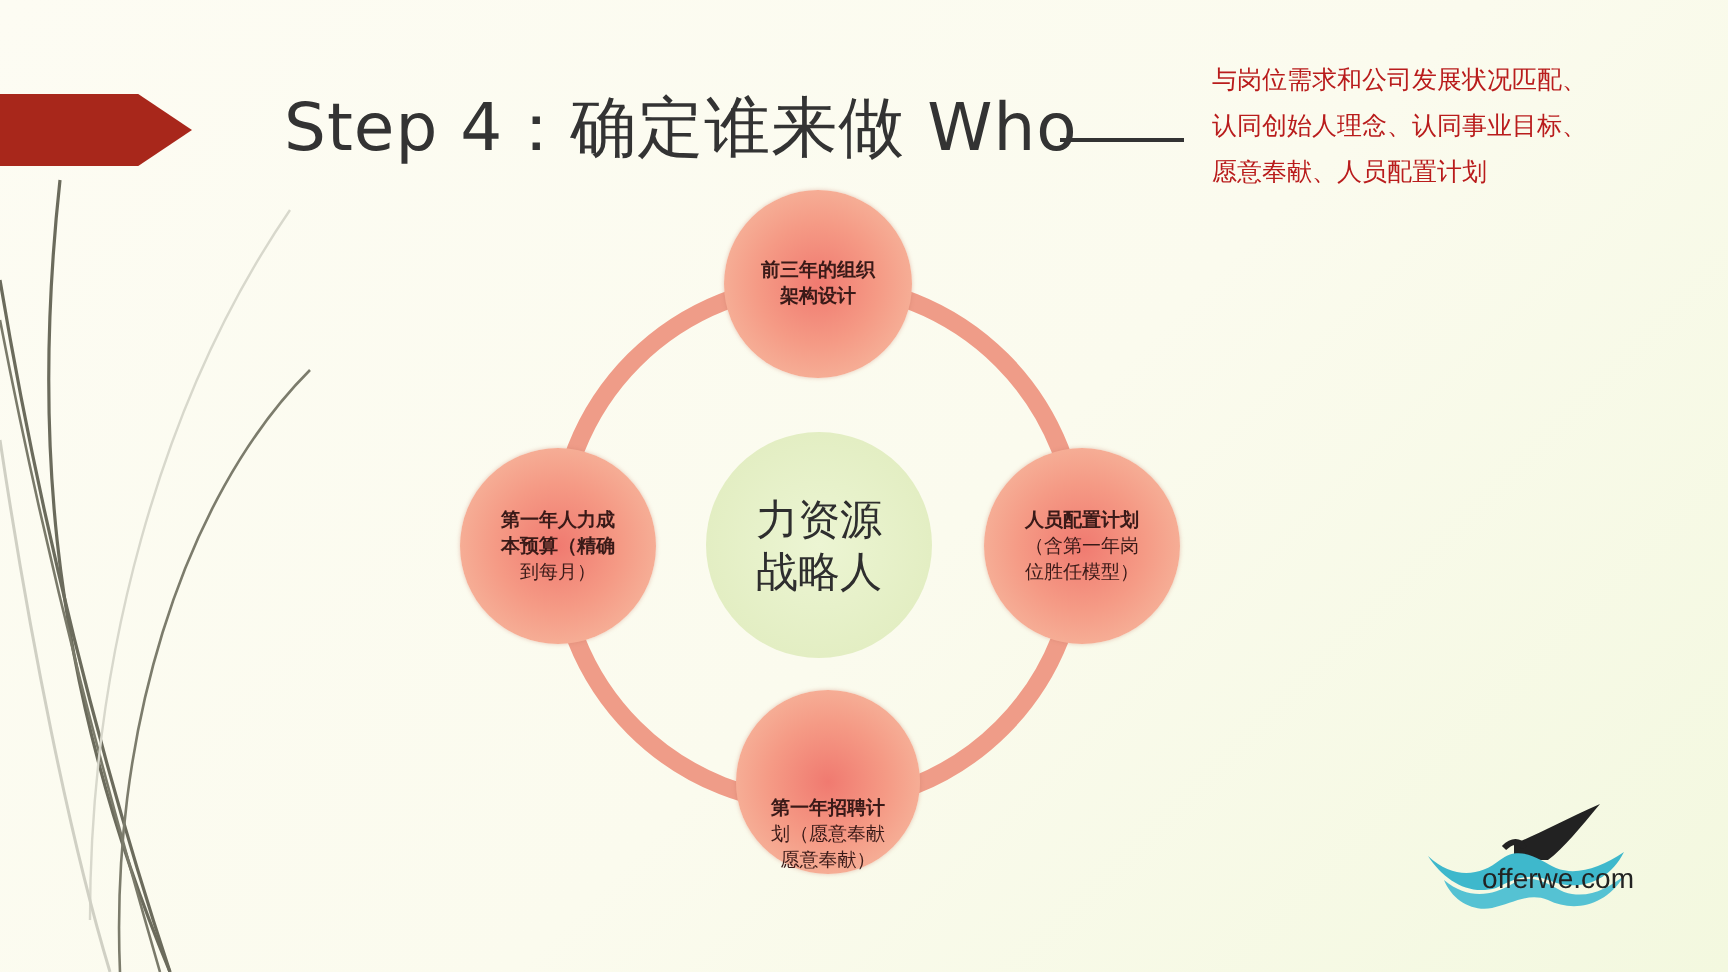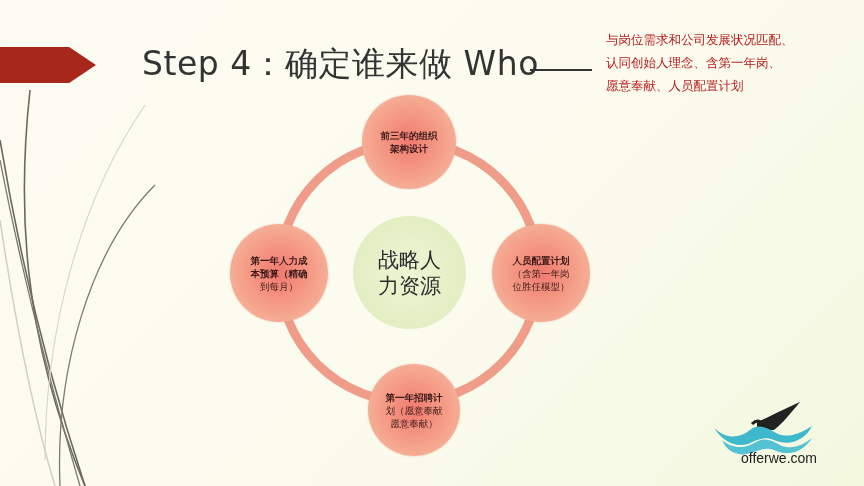--- a/index.html
+++ b/index.html
@@ -35,21 +35,21 @@
   }
   .node-text { font-size:9.5px; font-weight:bold; color:#3a1a18; line-height:13px; }
   .node-sub { font-weight:normal; }
   .center {
     position:absolute; left:353px; top:216px; width:113px; height:113px; border-radius:50%;
     background: radial-gradient(circle, #ecf5d3 0%, #e3eec3 70%, #dbe8b8 100%);
     display:flex; align-items:center; justify-content:center; text-align:center;
   }
   .center-text { font-size:21px; color:#2e2e2e; line-height:26px; width:80px; }
   .logo { position:absolute; left:712px; top:400px; width:120px; height:70px; }
-  .logo-text { position:absolute; left:741px; top:450px; font-size:14px; color:#222; font-family:"Liberation Sans", sans-serif;text-align:center; }
+  .logo-text { position:absolute; left:741px; top:431px; font-size:14px; color:#222; font-family:"Liberation Sans", sans-serif;text-align:center; }
 </style>
 </head>
 <body>
 
 <div class="slide">
 
   <svg class="deco" width="864" height="486">
     <path d="M30 90 C 18 200, 20 330, 85 486" stroke="#6b6b5c" stroke-width="1.6" fill="none"></path>
     <path d="M0 140 C 20 260, 50 380, 85 486" stroke="#6b6b5c" stroke-width="1.6" fill="none"></path>
     <path d="M0 160 C 25 290, 55 400, 80 486" stroke="#7a7a6a" stroke-width="1.3" fill="none"></path>
@@ -58,59 +58,59 @@
     <path d="M0 220 C 15 320, 35 420, 55 486" stroke="#d0d0c4" stroke-width="1.5" fill="none"></path>
     <circle cx="409" cy="272" r="130" stroke="#ef9c88" stroke-width="9" fill="none"></circle>
   </svg>
 
   <div class="arrow-tag"></div>
   <div class="title">Step 4：确定谁来做 Who</div>
   <div class="title-dash"></div>
 
   <div class="note">
     <div>与岗位需求和公司发展状况匹配、</div>
-    <div>认同创始人理念、含第一年岗、</div>
+    <div>认同创始人理念、认同事业目标、</div>
     <div>愿意奉献、人员配置计划</div>
   </div>
 
   <div class="node" style="left:492px; top:224px; width:98px; height:98px;">
     <div class="node-text">
       <div>人员配置计划</div>
       <div class="node-sub">（含第一年岗</div>
       <div class="node-sub">位胜任模型）</div>
     </div>
   </div>
 
   <div class="node" style="left:362px; top:95px; width:94px; height:94px;">
     <div class="node-text">
       <div>前三年的组织</div>
       <div>架构设计</div>
     </div>
   </div>
 
-  <div class="node" style="left:368px; top:364px; width:92px; height:92px;">
+  <div class="node" style="left:368px; top:345px; width:92px; height:92px;align-items:flex-end;">
     <div class="node-text">
       <div>第一年招聘计</div>
       <div class="node-sub">划（愿意奉献</div>
       <div class="node-sub">愿意奉献）</div>
     </div>
   </div>
 
   <div class="node" style="left:230px; top:224px; width:98px; height:98px;align-items:center;">
     <div class="node-text">
       <div>第一年人力成</div>
       <div>本预算（精确</div>
       <div class="node-sub">到每月）</div>
     </div>
   </div>
 
   <div class="center">
     <div class="center-text">
+      <div>力资源</div>
       <div>战略人</div>
-      <div>力资源</div>
     </div>
   </div>
 
   <svg class="logo" viewBox="0 0 120 70">
     <path d="M45 22 C 55 18, 70 10, 88 2 C 78 14, 70 24, 62 30 C 56 30, 50 30, 45 27 Z" fill="#222"></path>
     <path d="M40 24 C 44 20, 48 20, 50 24" stroke="#222" stroke-width="3" fill="none"></path>
     <path d="M2 28 C 15 40, 28 38, 38 30 C 48 22, 58 30, 66 34 C 76 38, 88 34, 100 26 C 92 42, 76 46, 62 40 C 52 36, 44 40, 36 44 C 22 48, 10 40, 2 28 Z" fill="#3eb8cc"></path>
     <path d="M10 40 C 22 50, 34 48, 44 42 C 54 36, 62 42, 70 46 C 82 50, 92 44, 100 38 C 90 54, 74 56, 62 50 C 52 46, 44 52, 34 54 C 24 56, 14 50, 10 40 Z" fill="#55c2d3"></path>
   </svg>
   <div class="logo-text">offerwe.com</div>

